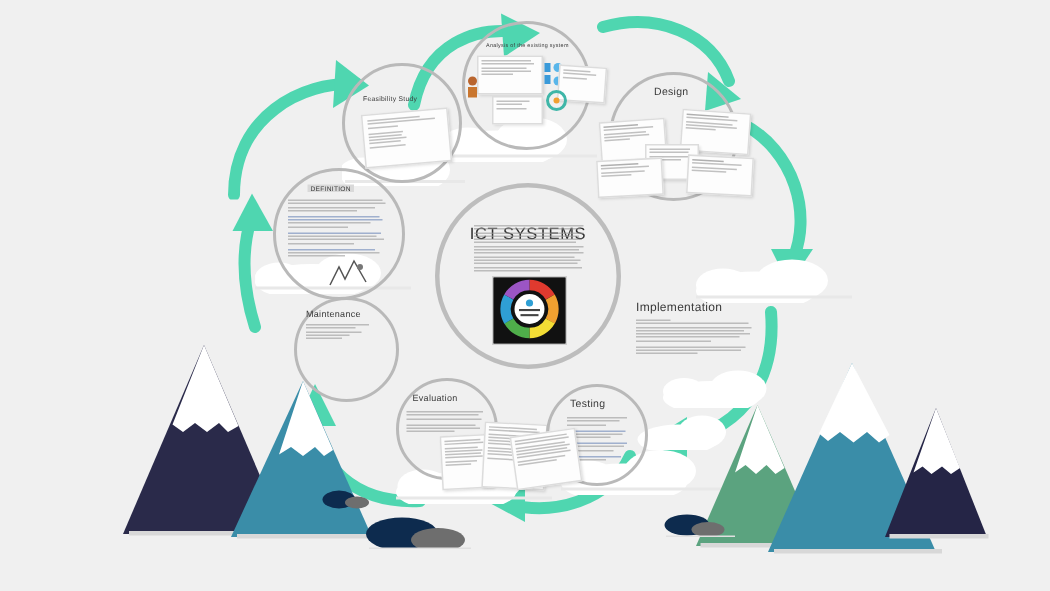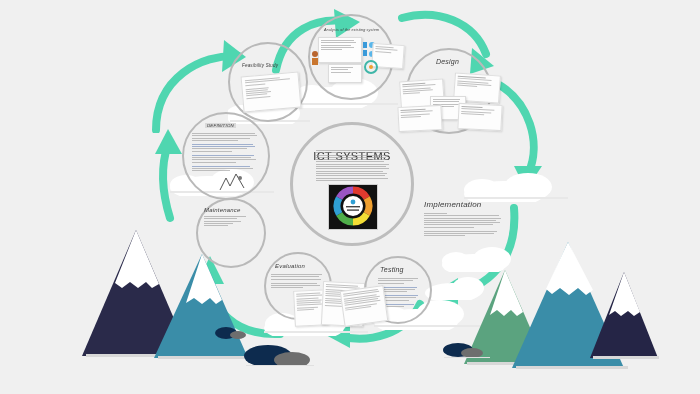--- a/index.html
+++ b/index.html
@@ -17,21 +17,20 @@
     border-radius:50%;
     border:2px solid #b9b9b9;
     background:transparent;
     box-sizing:border-box;
   }
   .nlabel{
     position:absolute;
     color:#3a3a3a;
     white-space:nowrap;
     letter-spacing:.2px;
-    font-style:italic;
   }
   .nlabel.hl{background:#d9d9d9;padding:0 2px;}
   
   .lines{position:absolute;}
   .lines i{
     display:block;
     background:#9a9a9a;
     height:1px;
     margin-bottom:1.6px;
     opacity:.75;

